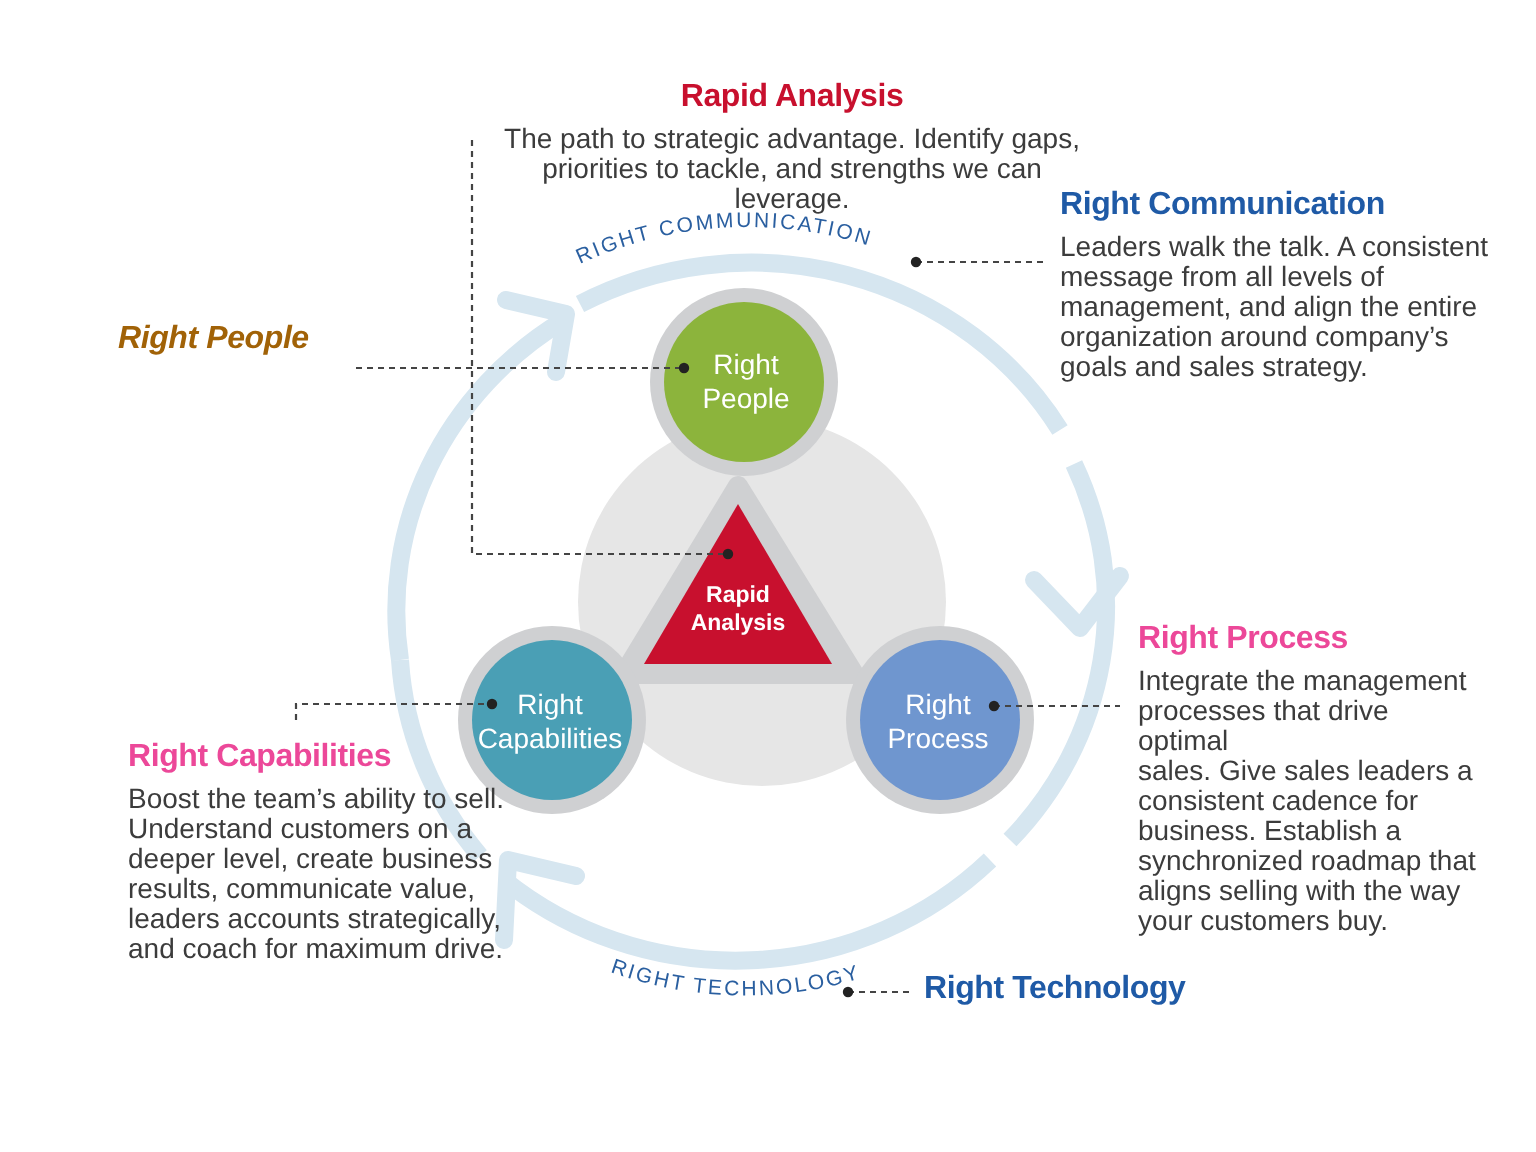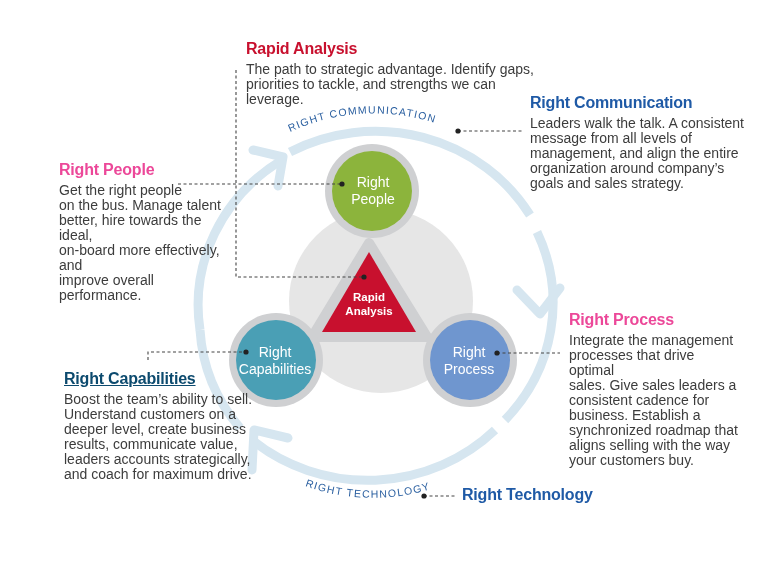--- a/index.html
+++ b/index.html
@@ -89,66 +89,59 @@
   <g fill="#222">
     <circle cx="364" cy="277" r="2.6"></circle>
     <circle cx="342" cy="184" r="2.6"></circle>
     <circle cx="458" cy="131" r="2.6"></circle>
     <circle cx="246" cy="352" r="2.6"></circle>
     <circle cx="497" cy="353" r="2.6"></circle>
     <circle cx="424" cy="496" r="2.6"></circle>
   </g>
 </svg>
 
-<div class="block" style="left:246px; top:40px; width:300px;">
+<div class="block" style="left:246px; top:40px; width:300px;text-align:center;">
   <h2 style="color:#c8102e;">Rapid Analysis</h2>
   <p>
     <span>The path to strategic advantage. Identify gaps,</span><br>
     <span>priorities to tackle, and strengths we can leverage.</span>
   </p>
 </div>
 
 <div class="block" style="left:530px; top:94px; width:220px;">
   <h2 style="color:#1f5aa6;">Right Communication</h2>
   <p>
     <span>Leaders walk the talk. A consistent</span><br>
     <span>message from all levels of</span><br>
     <span>management, and align the entire</span><br>
     <span>organization around company’s</span><br>
     <span>goals and sales strategy.</span>
   </p>
 </div>
 
 <div class="block" style="left:59px; top:161px; width:170px;">
-  <h2 style="color:#ec4899;">Right People</h2>
-  <p>
-    <span>Get the right people</span><br>
-    <span>on the bus. Manage talent</span><br>
-    <span>better, hire towards the ideal,</span><br>
-    <span>on-board more effectively, and</span><br>
-    <span>improve overall performance.</span>
-  </p>
+  <h2 style="color:#a16207;font-style:italic;">Right People</h2>
 </div>
 
 <div class="block" style="left:569px; top:311px; width:170px;">
   <h2 style="color:#ec4899;">Right Process</h2>
   <p>
     <span>Integrate the management</span><br>
     <span>processes that drive optimal</span><br>
     <span>sales. Give sales leaders a</span><br>
     <span>consistent cadence for</span><br>
     <span>business. Establish a</span><br>
     <span>synchronized roadmap that</span><br>
     <span>aligns selling with the way</span><br>
     <span>your customers buy.</span>
   </p>
 </div>
 
 <div class="block" style="left:64px; top:370px; width:190px;">
-  <h2 style="color:#0c4a6e;text-decoration:underline;">Right Capabilities</h2>
+  <h2 style="color:#ec4899;">Right Capabilities</h2>
   <p>
     <span>Boost the team’s ability to sell.</span><br>
     <span>Understand customers on a</span><br>
     <span>deeper level, create business</span><br>
     <span>results, communicate value,</span><br>
     <span>leaders accounts strategically,</span><br>
     <span>and coach for maximum drive.</span>
   </p>
 </div>
 

